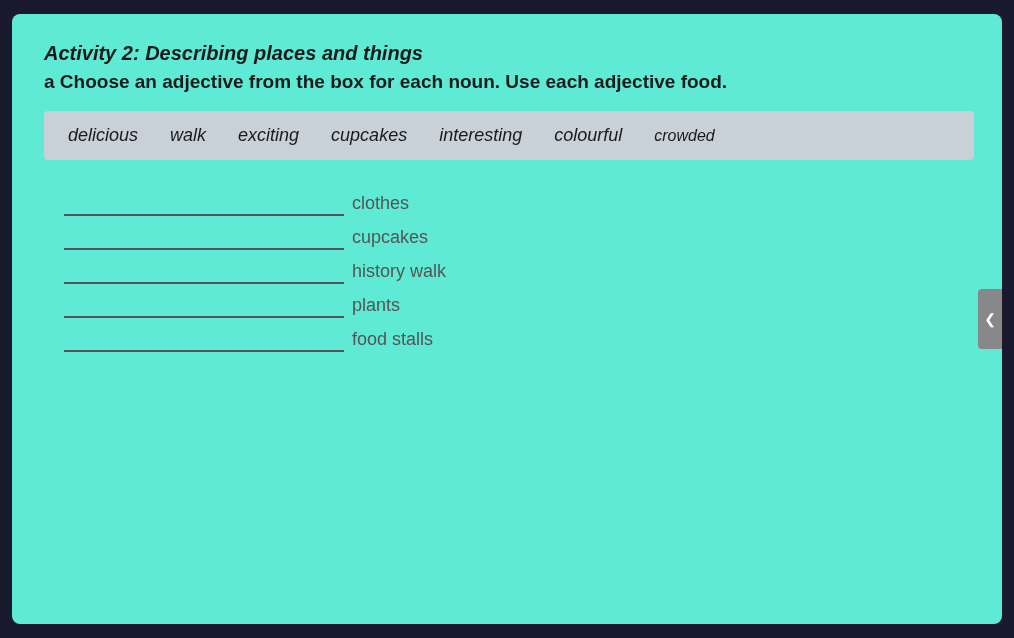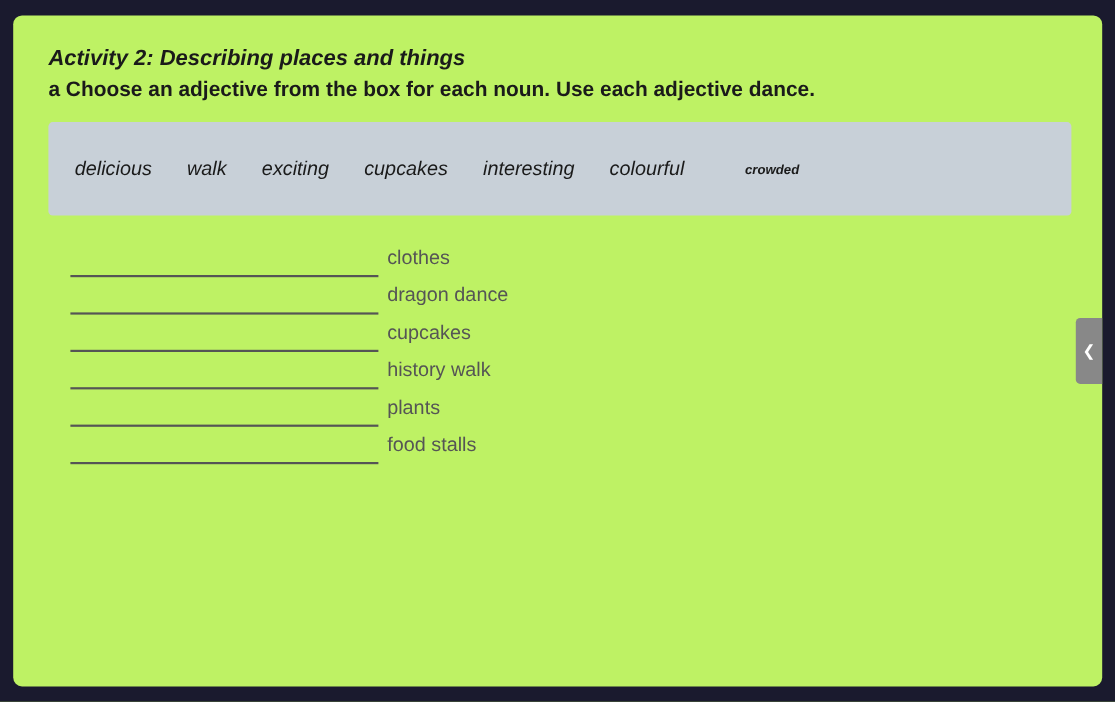--- a/index.html
+++ b/index.html
@@ -15,21 +15,21 @@
       display: flex;
       align-items: center;
       justify-content: center;
       font-family: Arial, sans-serif;
       overflow: hidden;
     }
 
     .screen {
       width: 990px;
       height: 610px;
-      background: #bef264;
+      background: #5eead4;
       border-radius: 8px;
       padding: 28px 32px 20px 32px;
       position: relative;
     }
 
     .activity-title {
       font-size: 20px;
       font-weight: bold;
       color: #1a1a1a;
       margin-bottom: 6px;
@@ -39,52 +39,52 @@
     .instruction {
       font-size: 19px;
       font-weight: bold;
       color: #1a1a1a;
       margin-bottom: 18px;
     }
 
     .adjective-box {
       background: #c8d0d8;
       border-radius: 4px;
-      padding: 32px 24px;
+      padding: 14px 24px;
       display: flex;
       flex-direction: row;
       gap: 32px;
       align-items: center;
       margin-bottom: 28px;
       width: 930px;
     }
 
     .adjective-word {
       font-size: 18px;
       color: #1a1a1a;
       font-style: italic;
       white-space: nowrap;
     }
 
     .adjective-word.crowded {
-      font-weight: bold;
-      font-size: 12px;
-      margin-left: 23px;
+      font-weight: normal;
+      font-size: 16px;
     }
 
     .nouns-section {
       display: flex;
       flex-direction: column;
       gap: 4px;
       padding-left: 20px;
     }
 
     .noun-row {
       display: flex;
       flex-direction: row;
+      align-items: flex-end;
       gap: 0px;
       margin-bottom: 2px;
     }
 
     .answer-line {
       width: 280px;
       border-bottom: 2px solid #555;
       margin-right: 8px;
       height: 28px;
       flex-shrink: 0;
@@ -111,42 +111,38 @@
       justify-content: center;
       color: white;
       font-size: 14px;
     }
   </style>
 </head>
 <body>
 
 <div class="screen">
   <div class="activity-title">Activity 2: Describing places and things</div>
-  <div class="instruction">a Choose an adjective from the box for each noun. Use each adjective dance.</div>
+  <div class="instruction">a Choose an adjective from the box for each noun. Use each adjective food.</div>
 
   <div class="adjective-box">
 
   <span class="adjective-word">delicious</span>
       <span class="adjective-word">walk</span>
       <span class="adjective-word">exciting</span>
       <span class="adjective-word">cupcakes</span>
       <span class="adjective-word">interesting</span>
       <span class="adjective-word">colourful</span>
       <span class="adjective-word crowded">crowded</span>
     </div>
 
   <div class="nouns-section">
 
   <div class="noun-row">
         <div class="answer-line"></div>
         <span class="noun-label">clothes</span>
-      </div>
-      <div class="noun-row">
-        <div class="answer-line"></div>
-        <span class="noun-label">dragon dance</span>
       </div>
       <div class="noun-row">
         <div class="answer-line"></div>
         <span class="noun-label">cupcakes</span>
       </div>
       <div class="noun-row">
         <div class="answer-line"></div>
         <span class="noun-label">history walk</span>
       </div>
       <div class="noun-row">

